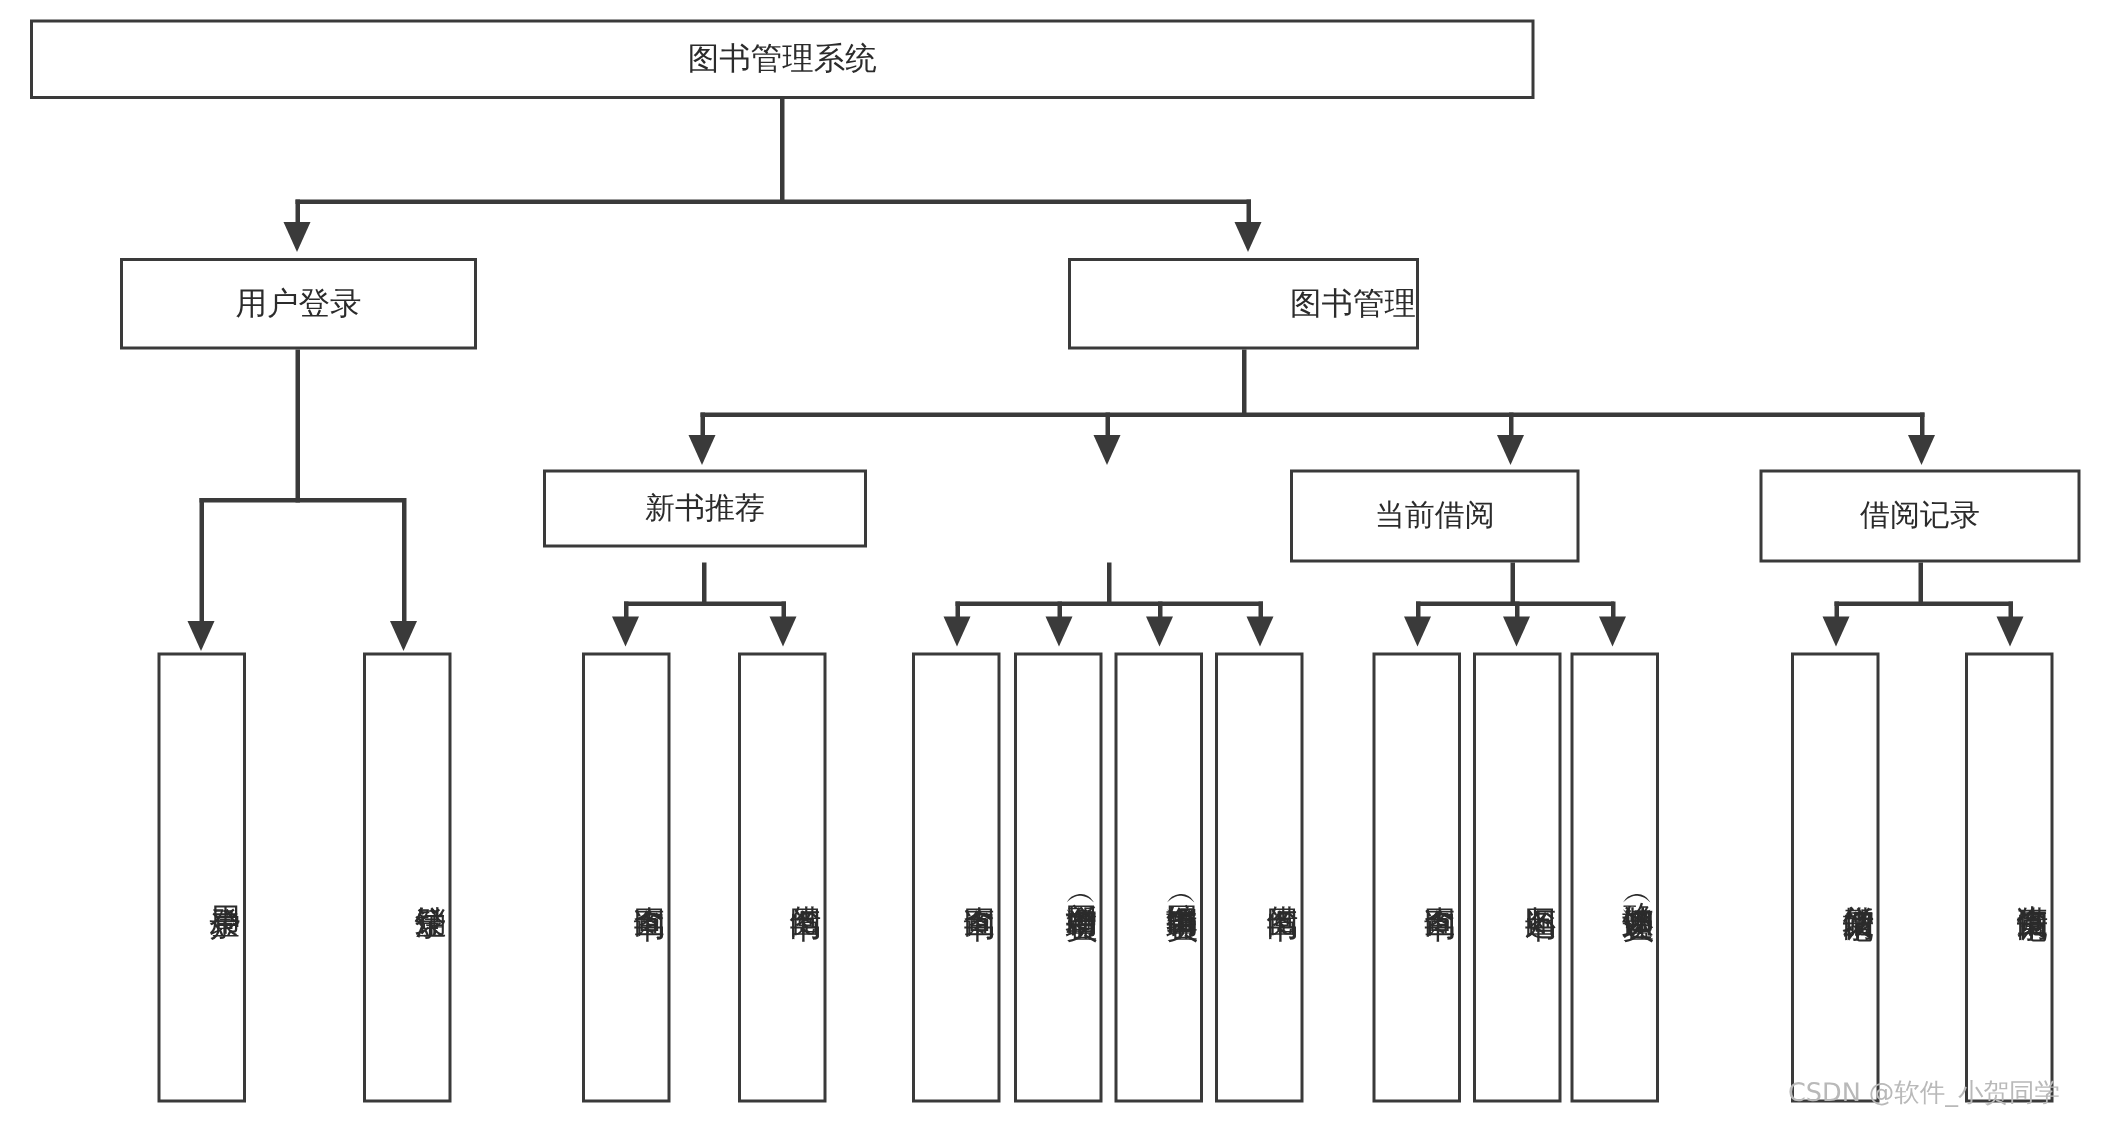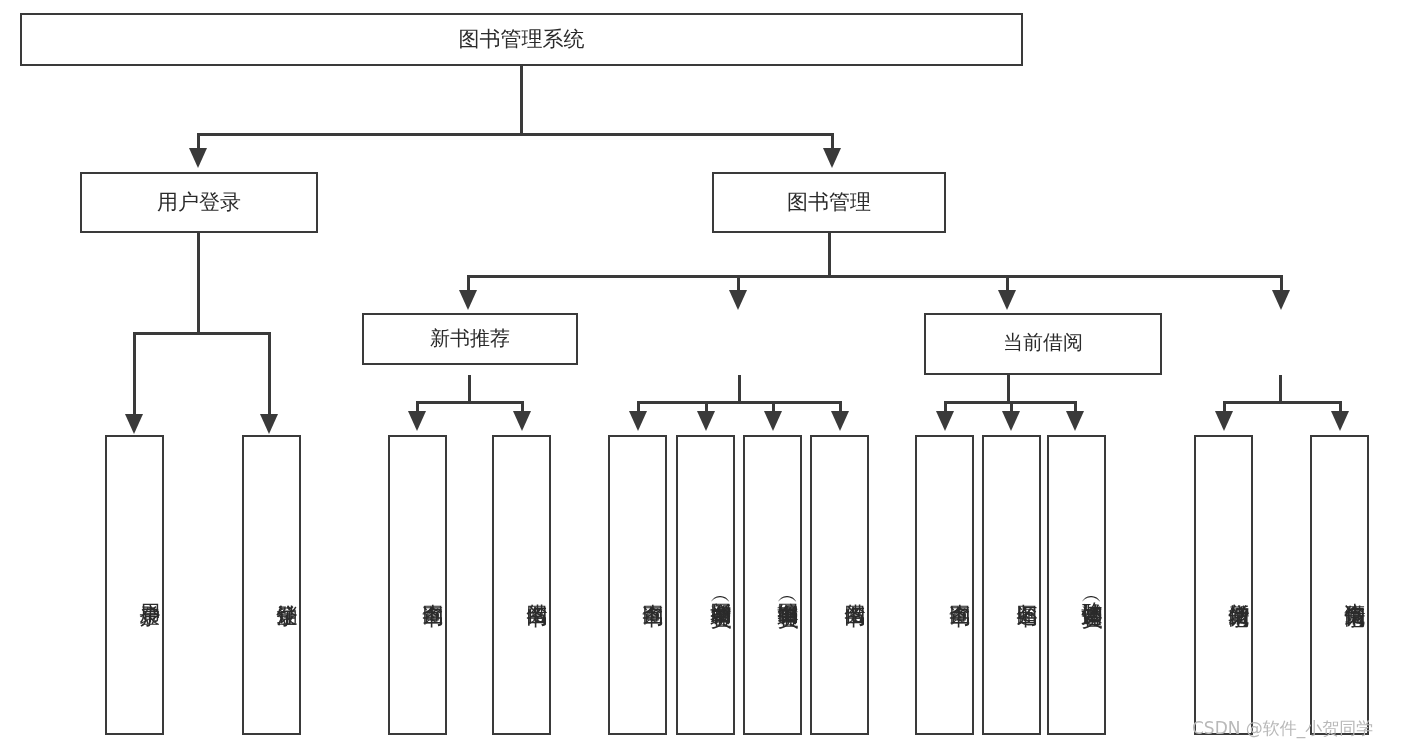--- a/index.html
+++ b/index.html
@@ -98,21 +98,21 @@
   <div class="hline" style="left:197px; top:133px; width:637px;"></div>
   <div class="vline" style="left:197px; top:133px; height:17px;"></div>
   <div class="vline" style="left:831px; top:133px; height:17px;"></div>
   <div class="arrow" style="left:189px; top:148px;"></div>
   <div class="arrow" style="left:823px; top:148px;"></div>
 
   <div class="node level1" style="left:80px; top:172px; width:238px; height:61px;">
     <span class="label">用户登录</span>
   </div>
 
-  <div class="node level1" style="left:712px; top:172px; width:234px; height:61px;">
+  <div class="node level1" style="left:712px; top:172px; width:234px; height:61px;justify-content:flex-end;">
     <span class="label">图书管理</span>
   </div>
 
   <div class="vline" style="left:197px; top:233px; height:102px;"></div>
   <div class="hline" style="left:133px; top:332px; width:137px;"></div>
   <div class="vline" style="left:133px; top:332px; height:84px;"></div>
   <div class="vline" style="left:268px; top:332px; height:84px;"></div>
   <div class="arrow" style="left:125px; top:414px;"></div>
   <div class="arrow" style="left:260px; top:414px;"></div>
 
@@ -130,22 +130,25 @@
   <div class="vline" style="left:1006px; top:275px; height:17px;"></div>
   <div class="vline" style="left:1280px; top:275px; height:17px;"></div>
   <div class="arrow" style="left:459px; top:290px;"></div>
   <div class="arrow" style="left:729px; top:290px;"></div>
   <div class="arrow" style="left:998px; top:290px;"></div>
   <div class="arrow" style="left:1272px; top:290px;"></div>
 
   <div class="node level2" style="left:362px; top:313px; width:216px; height:52px;">
     <span class="label">新书推荐</span>
   </div>
-  <div class="node level2" style="left:924px; top:313px; width:238px; height:62px;font-family:Liberation Mono, monospace;">
+  <div class="node level2" style="left:860px; top:313px; width:193px; height:62px;">
     <span class="label">当前借阅</span>
+  </div>
+  <div class="node level2" style="left:1173px; top:313px; width:214px; height:62px;">
+    <span class="label">借阅记录</span>
   </div>
 
   <div class="vline" style="left:468px; top:375px; height:28px;"></div>
   <div class="hline" style="left:416px; top:401px; width:108px;"></div>
   <div class="vline" style="left:416px; top:401px; height:12px;"></div>
   <div class="vline" style="left:521px; top:401px; height:12px;"></div>
   <div class="arrow" style="left:408px; top:411px;"></div>
   <div class="arrow" style="left:513px; top:411px;"></div>
 
   <div class="node leaf" style="left:388px; top:435px; width:59px; height:300px;">

